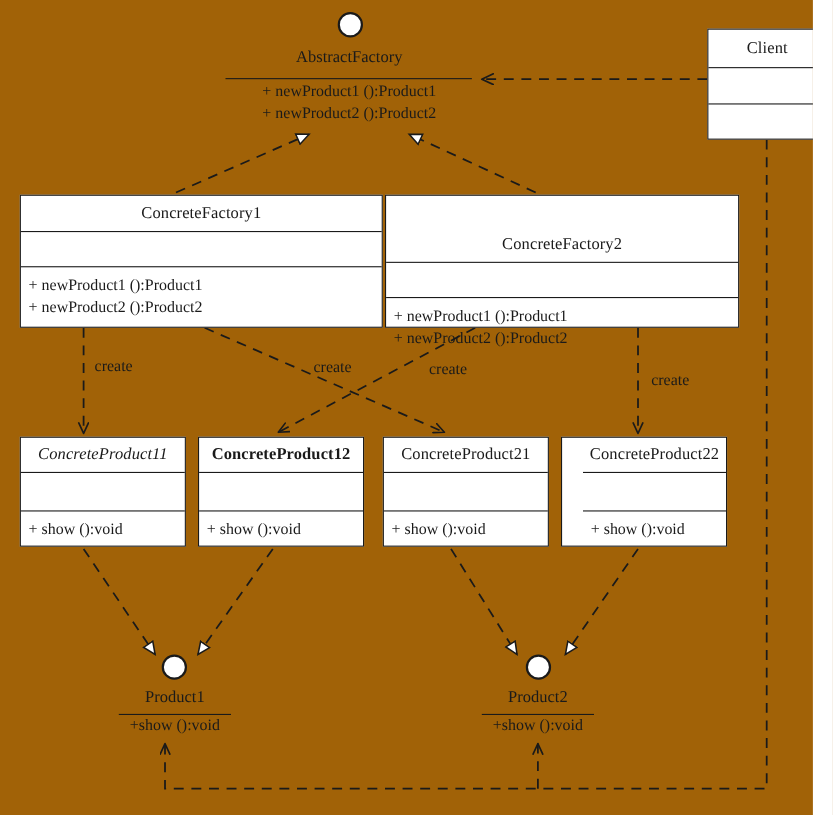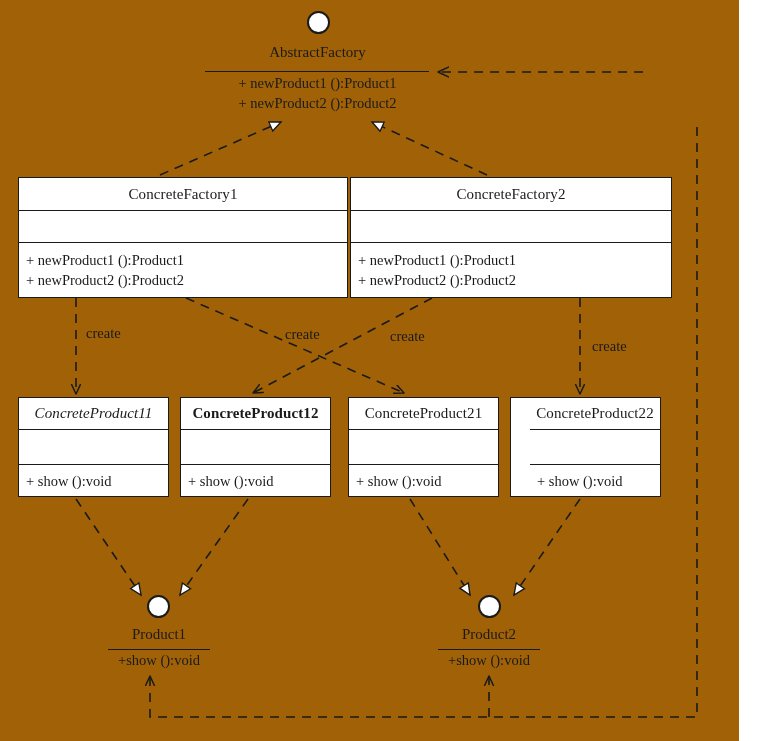--- a/index.html
+++ b/index.html
@@ -176,34 +176,41 @@
   </svg>
 
   <div class="iface-node">
     <div class="iface-circle" style="left:307px; top:11px; width:23px; height:23px;"></div>
     <div class="iface-name" style="left:205px; top:44px; width:225px;">AbstractFactory</div>
     <div class="iface-rule" style="left:205px; top:71px; width:224px;"></div>
     <div class="iface-op" style="left:205px; top:75px; width:225px;">+ newProduct1 ():Product1</div>
     <div class="iface-op" style="left:205px; top:95px; width:225px;">+ newProduct2 ():Product2</div>
   </div>
 
+  <div class="uml-box" style="left:643px; top:26px; width:109px; height:101px;">
+    <div class="uml-compartment comp-name" style="height:35px;">
+      <span>Client</span>
+    </div>
+    <div class="uml-compartment" style="height:33px;"></div>
+    <div class="uml-compartment" style="height:33px;"></div>
+  </div>
 
   <div class="uml-box" style="left:18px; top:177px; width:330px; height:121px;">
     <div class="uml-compartment comp-name" style="height:33px;">
       <span>ConcreteFactory1</span>
     </div>
     <div class="uml-compartment" style="height:32px;"></div>
     <div class="uml-compartment comp-ops" style="height:54px;">
       <span>+ newProduct1 ():Product1</span>
       <span>+ newProduct2 ():Product2</span>
     </div>
   </div>
 
   <div class="uml-box" style="left:350px; top:177px; width:322px; height:121px;">
-    <div class="uml-compartment comp-name" style="height:33px;">
+    <div class="uml-compartment comp-name" style="height:33px;margin-top:28px;">
       <span>ConcreteFactory2</span>
     </div>
     <div class="uml-compartment" style="height:32px;"></div>
     <div class="uml-compartment comp-ops" style="height:54px;">
       <span>+ newProduct1 ():Product1</span>
       <span>+ newProduct2 ():Product2</span>
     </div>
   </div>
 
   <div class="edge-label" style="left:86px; top:325px;">create</div>

